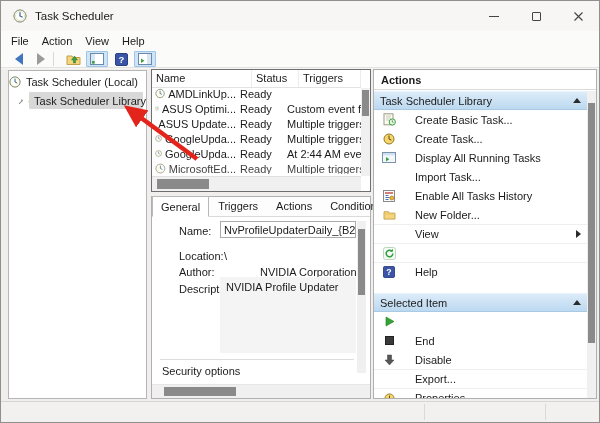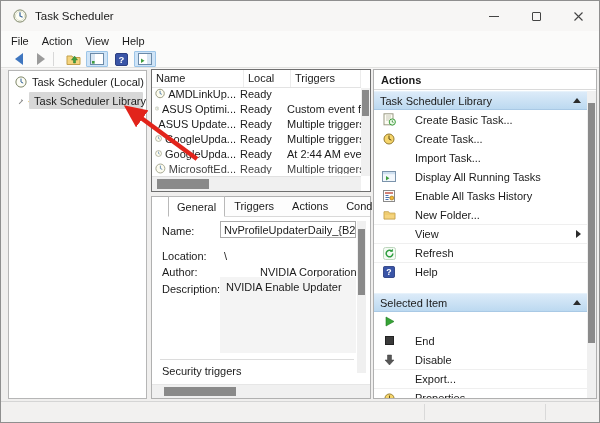--- a/index.html
+++ b/index.html
@@ -34,42 +34,42 @@
   .tree-pane { position:absolute; left:7px; top:1px; width:139px; bottom:2px; background:#fff; border:1px solid #b6b6b6; }
   .tree-row { position:absolute; left:0; right:0; height:16px; display:flex; align-items:center; }
   .chev { width:5px; height:5px; border-right:1.4px solid #8a8a8a; border-top:1.4px solid #8a8a8a; transform:rotate(45deg); display:inline-block; }
   .tree-hl { position:absolute; left:20px; top:-1px; height:17px; width:114px; background:#d8d8d8; border-radius:1px; z-index:0; }
   .tree-label { position:relative; z-index:1; white-space:nowrap; }
 
   
   .list-pane { position:absolute; left:150px; top:0px; width:220px; height:123px; background:#fff; border:1px solid #6f6f6f; overflow:hidden; }
   .list-head { position:absolute; left:0; top:0; right:9px; height:18px; display:flex; border-bottom:1px solid #e3e3e3; background:#fff; }
   .col-h { padding:2px 4px; border-right:1px solid #ececec; color:#1b1b1b; }
-  .col-name { width:92px; } .col-status { width:47px; } .col-trig { flex:1; }
+  .col-name { width:100px; } .col-status { width:47px; } .col-trig { flex:1; }
   .list-rows { position:absolute; left:0; top:16px; right:9px; height:88px; overflow:hidden; }
   .lrow { height:15px; display:flex; align-items:center; white-space:nowrap; }
   .lrow .c1 { width:84px; display:flex; align-items:center; gap:3px; padding-left:3px; overflow:hidden; }
   .lrow .c2 { width:47px; padding-left:4px; }
   .lrow .c3 { flex:1; padding-left:4px; overflow:hidden; }
   .vsb { position:absolute; background:#f0f0f0; }
   .vsb-thumb { position:absolute; left:1px; right:1px; background:#8a8a8a; }
   .hsb { position:absolute; background:#f0f0f0; }
   .hsb-thumb { position:absolute; top:2px; bottom:2px; background:#8a8a8a; }
   .list-vsb { right:0; top:18px; width:9px; height:88px; }
   .list-hsb { left:0; right:9px; bottom:0; height:15px; border-top:1px solid #e0e0e0; }
 
   
   .det-pane { position:absolute; left:150px; top:127px; width:220px; bottom:2px; background:#fff; border:1px solid #b0b0b0; }
-  .tabstrip { position:absolute; left:16px; top:0; right:0; height:20px; background:#fdfdfd; border-bottom:1px solid #d9d9d9; display:flex; align-items:flex-end; padding-left:0; }
+  .tabstrip { position:absolute; left:0; top:0; right:0; height:20px; background:#fdfdfd; border-bottom:1px solid #d9d9d9; display:flex; align-items:flex-end; padding-left:0; }
   .tab { padding:3px 8px 3px; border:1px solid transparent; color:#1b1b1b; margin-bottom:0; }
   .tab.active { background:#fff; border:1px solid #b9b9b9; border-bottom:1px solid #fff; position:relative; top:1px; padding-top:4px; }
   .tab-scroll { width:13px; height:13px; border:1px solid #c5c5c5; background:#f6f6f6; display:flex; align-items:center; justify-content:center; margin-left:2px; margin-bottom:3px; }
   .tri-l { width:0;height:0;border:3px solid transparent;border-right:4px solid #555;border-left:none; }
   .tri-r { width:0;height:0;border:3px solid transparent;border-left:4px solid #555;border-right:none; }
-  .fld-label { position:absolute; left:10px; color:#1b1b1b; }
+  .fld-label { position:absolute; left:27px; color:#1b1b1b; }
   .fld-value { position:absolute; left:72px; color:#1b1b1b; white-space:nowrap; }
   .name-field { position:absolute; left:68px; top:24px; width:136px; height:17px; background:#fff; border:1px solid #ababab; padding:2px 3px; overflow:hidden; white-space:nowrap; }
   .desc-box { position:absolute; left:68px; top:80px; width:136px; height:76px; background:#f4f4f4; padding:4px 6px; }
   .det-sep { position:absolute; left:8px; right:16px; top:162px; height:1px; background:#dcdcdc; }
   .secopt { position:absolute; left:10px; top:168px; }
   .det-vsb { right:4px; top:24px; width:9px; height:152px; }
   .det-hsb { left:0; right:0; bottom:0; height:14px; border-top:1px solid #e6e6e6; }
 
   
   .act-pane { position:absolute; left:372px; top:0px; width:224px; bottom:2px; background:#fff; border:1px solid #b0b0b0; }
@@ -161,21 +161,21 @@
           <rect x=".5" y=".5" width="13" height="11" fill="#fff" stroke="#6b8aa8"></rect>
           <rect x="9" y="1" width="4" height="10" fill="#d8e6f3"></rect>
           <path d="M3 5.5l3.5 2.2L3 9.9z" fill="#3f9e3f"></path>
         </svg>
     </div>
   </div>
 
   <div class="main">
 
     <div class="tree-pane">
-      <div class="tree-row" style="top:3px; padding-left:6px; gap:5px;">
+      <div class="tree-row" style="top:3px; padding-left:0; gap:5px;">
         <svg width="12" height="12" viewBox="0 0 12 12">
             <circle cx="6" cy="6" r="5.1" fill="#fefef6" stroke="#7e8668"></circle>
             <path d="M6 2.6V6l2.2 1.1" fill="none" stroke="#35639c" stroke-width="1"></path>
           </svg>
         <span class="tree-label">Task Scheduler (Local)</span>
       </div>
       <div class="tree-row" style="top:22px; padding-left:12px; gap:5px;">
         <div class="tree-hl"></div>
         <span class="chev" style="position:relative;z-index:1;transform:rotate(45deg) translate(-1px,1px);"></span>
         <svg style="position:relative;z-index:1;" width="13" height="11" viewBox="0 0 14 12">
@@ -183,21 +183,21 @@
             <circle cx="11" cy="9" r="2.4" fill="#fefef6" stroke="#7e8668" stroke-width=".7"></circle>
             <path d="M11 7.6V9l1 .5" fill="none" stroke="#35639c" stroke-width=".7"></path>
           </svg>
         <span class="tree-label">Task Scheduler Library</span>
       </div>
     </div>
 
     <div class="list-pane">
       <div class="list-head">
         <div class="col-h col-name">Name</div>
-        <div class="col-h col-status">Local</div>
+        <div class="col-h col-status">Status</div>
         <div class="col-h col-trig">Triggers</div>
       </div>
       <div class="list-rows">
         <div class="lrow">
           <span class="c1">
               <svg width="11" height="11" viewBox="0 0 12 12">
                 <circle cx="6" cy="6" r="5" fill="#fdfcee" stroke="#8b8d72"></circle>
                 <path d="M6 2.8V6l2.1 1" fill="none" stroke="#3c6ea5"></path>
               </svg>
               <span>AMDLinkUp...</span>
@@ -286,24 +286,24 @@
       <div class="fld-label" style="top:28px;">Name:</div>
       <div class="name-field">NvProfileUpdaterDaily_{B2FE1</div>
 
       <div class="fld-label" style="top:53px;">Location:</div>
       <div class="fld-value" style="top:53px;">\</div>
 
       <div class="fld-label" style="top:69px;">Author:</div>
       <div class="fld-value" style="top:69px;margin-left:36px;">NVIDIA Corporation</div>
 
       <div class="fld-label" style="top:86px;">Description:</div>
-      <div class="desc-box">NVIDIA Enable Updater</div>
+      <div class="desc-box">NVIDIA Profile Updater</div>
 
       <div class="det-sep"></div>
-      <div class="secopt">Security triggers</div>
+      <div class="secopt">Security options</div>
 
       <div class="vsb det-vsb">
           <div class="vsb-thumb" style="top:8px;height:66px;"></div>
         </div>
       <div class="hsb det-hsb">
           <div class="hsb-thumb" style="left:12px;width:72px;"></div>
         </div>
     </div>
 
     <div class="act-pane">
@@ -329,32 +329,32 @@
         <div class="act-item">
           <span class="ic">
               <svg width="12" height="12" viewBox="0 0 12 12">
                 <circle cx="6" cy="6" r="5" fill="#f6d56b" stroke="#93792c"></circle>
                 <path d="M6 2.5V6l2.4 1.2" fill="none" stroke="#5a4a14"></path>
               </svg>
             </span>
           <span class="lbl">Create Task...</span>
         </div>
         <div class="act-item">
-          <span class="ic"></span>
-          <span class="lbl">Import Task...</span>
-        </div>
-        <div class="act-item">
           <span class="ic">
               <svg width="14" height="11" viewBox="0 0 14 11">
                 <rect x=".5" y=".5" width="13" height="10" fill="#f2f7fc" stroke="#7a93ab"></rect>
                 <rect x="1" y="1" width="12" height="2.2" fill="#cfe0f0"></rect>
                 <path d="M4 5l3.4 2.2L4 9.4z" fill="#3f9e3f"></path>
               </svg>
             </span>
           <span class="lbl">Display All Running Tasks</span>
+        </div>
+        <div class="act-item">
+          <span class="ic"></span>
+          <span class="lbl">Import Task...</span>
         </div>
         <div class="act-item">
           <span class="ic">
               <svg width="12" height="12" viewBox="0 0 12 12">
                 <rect x=".5" y=".5" width="11" height="11" fill="#fdfdfd" stroke="#8a8a8a"></rect>
                 <path d="M2 3h8" stroke="#c04b3c" stroke-width="1.4"></path>
                 <path d="M2.5 5.5h3M2.5 7.5h4M2.5 9.5h3" stroke="#4a72b0" stroke-width="1"></path>
                 <circle cx="8.8" cy="8" r="2" fill="#f2b632" stroke="#8f6a14" stroke-width=".6"></circle>
               </svg>
             </span>
@@ -375,21 +375,20 @@
           <span class="tri-right" style="margin-right:6px;"></span>
         </div>
         <div class="act-item act-sep">
           <span class="ic">
               <svg width="13" height="13" viewBox="0 0 13 13">
                 <rect x=".5" y=".5" width="12" height="12" rx="2" fill="#f4faf4" stroke="#bcd6bc"></rect>
                 <path d="M9.8 6.5a3.3 3.3 0 1 1-1-2.35" fill="none" stroke="#2f9e3f" stroke-width="1.5"></path>
                 <path d="M9.9 1.8v3h-3z" fill="#2f9e3f"></path>
               </svg>
             </span>
-          <span class="lbl">Refresh</span>
         </div>
         <div class="act-item act-sep">
           <span class="ic">
               <svg width="12" height="12" viewBox="0 0 13 13">
                 <rect x=".5" y=".5" width="12" height="12" rx="1.5" fill="#3a55a7" stroke="#2c3f82"></rect>
                 <text x="6.5" y="10" font-size="9.5" font-family="Liberation Sans, sans-serif" fill="#fff" text-anchor="middle" font-weight="bold">?</text>
               </svg>
             </span>
           <span class="lbl">Help</span>
         </div>

